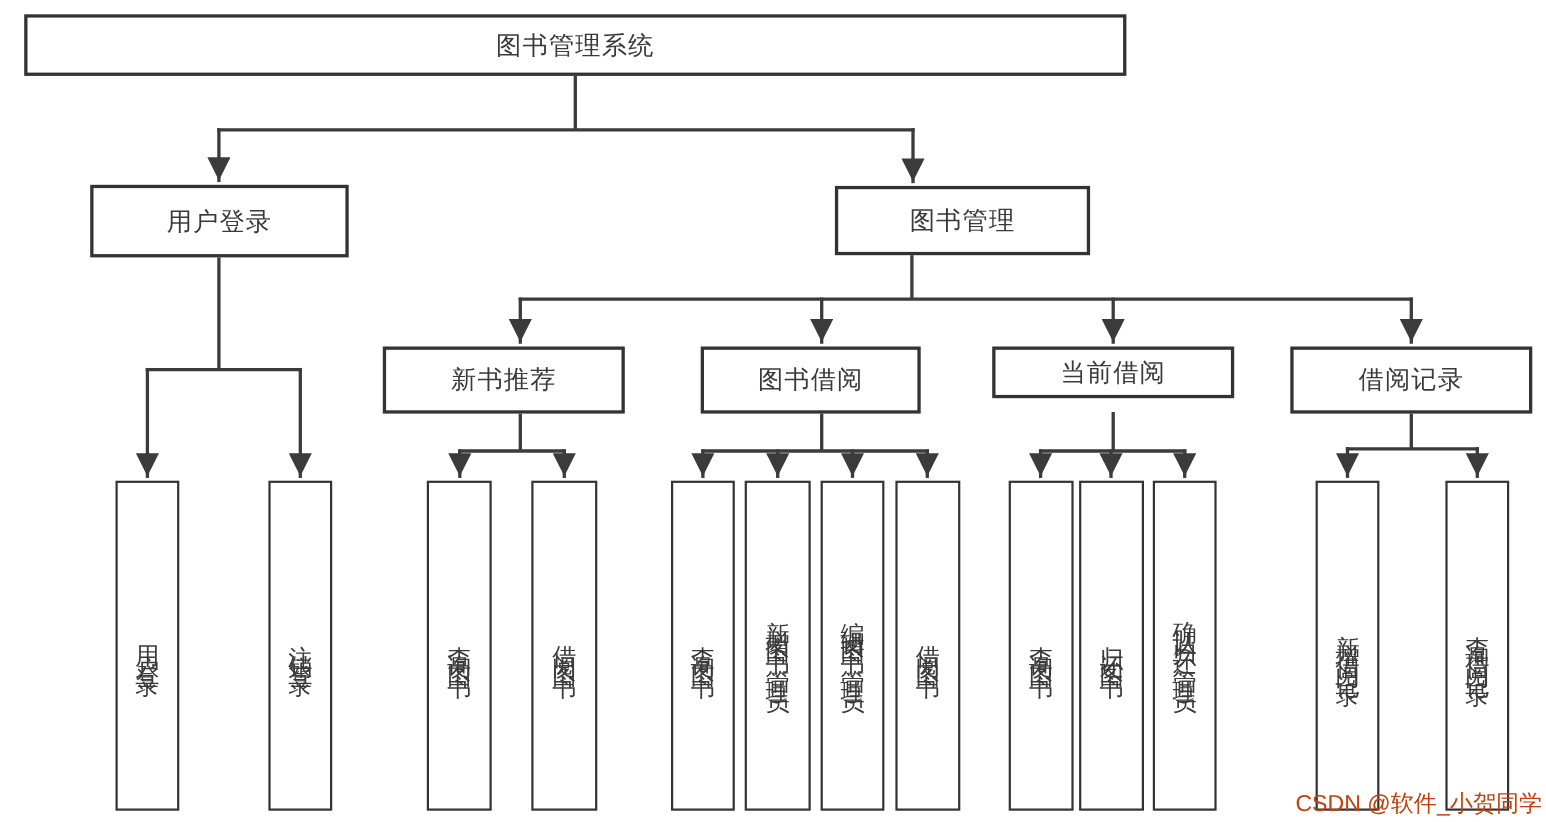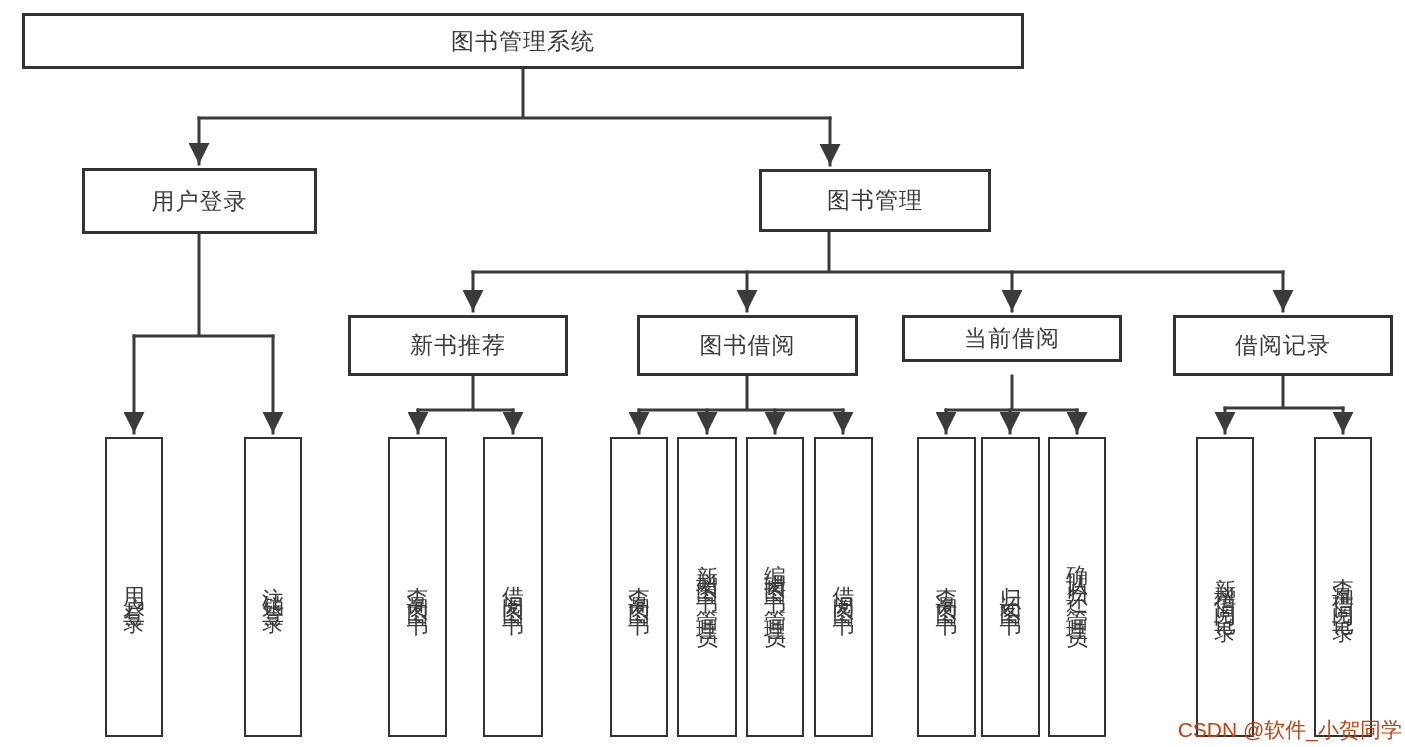--- a/index.html
+++ b/index.html
@@ -96,21 +96,21 @@
       <line x1="1343" y1="408" x2="1343" y2="433" marker-end="url(#arrow)"></line>
     </g>
   </svg>
 
   <div class="node node-root">图书管理系统</div>
 
   <div class="node node-l2" style="left:82px;top:168px;width:235px;height:66px;">用户登录</div>
   <div class="node node-l2" style="left:713px;top:169px;width:232px;height:63px;margin-left:46px;">图书管理</div>
 
   <div class="node node-l3" style="left:348px;top:315px;width:220px;height:61px;">新书推荐</div>
-  <div class="node node-l3" style="left:637px;top:315px;width:221px;height:61px;">图书借阅</div>
+  <div class="node node-l3" style="left:637px;top:315px;width:200px;height:61px;">图书借阅</div>
   <div class="node node-l3" style="left:902px;top:315px;width:220px;height:47px;">当前借阅</div>
   <div class="node node-l3" style="left:1173px;top:315px;width:220px;height:61px;">借阅记录</div>
 
   <div class="leaf" style="left:105px;width:58px;">
     <span>用户登录</span>
     </div>
   <div class="leaf" style="left:244px;width:58px;">
     <span>注销登录</span>
     </div>
 

